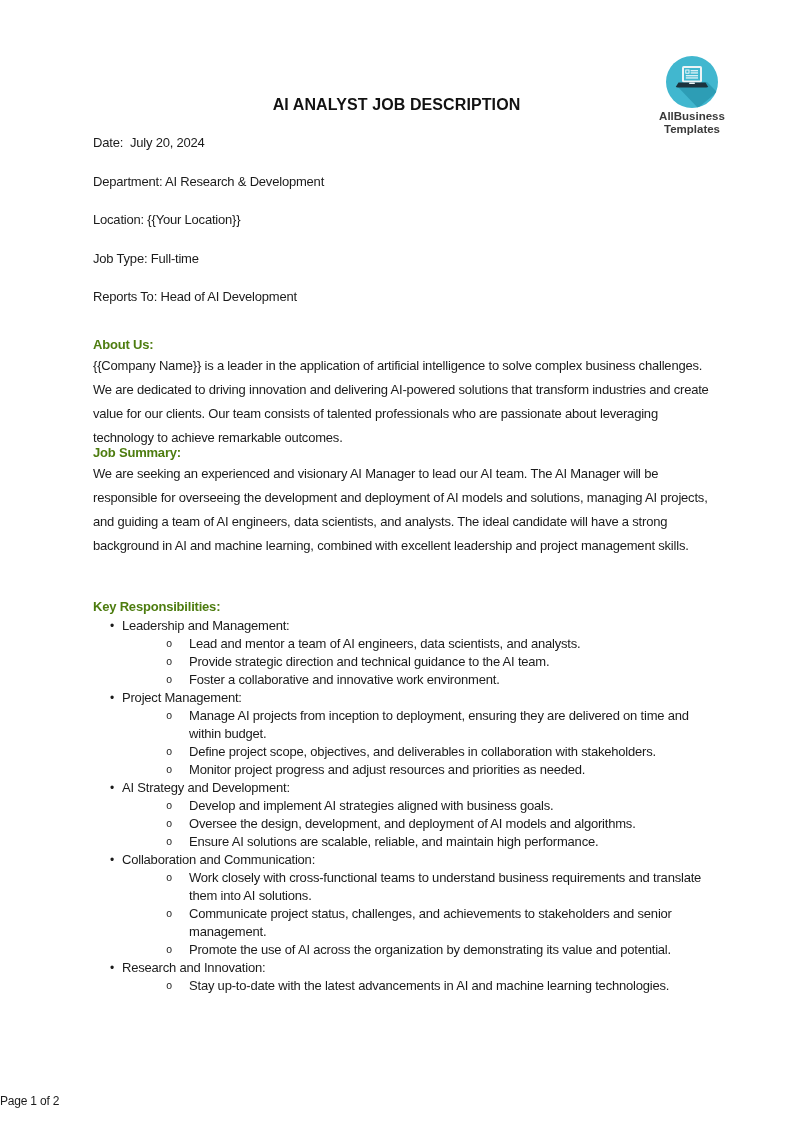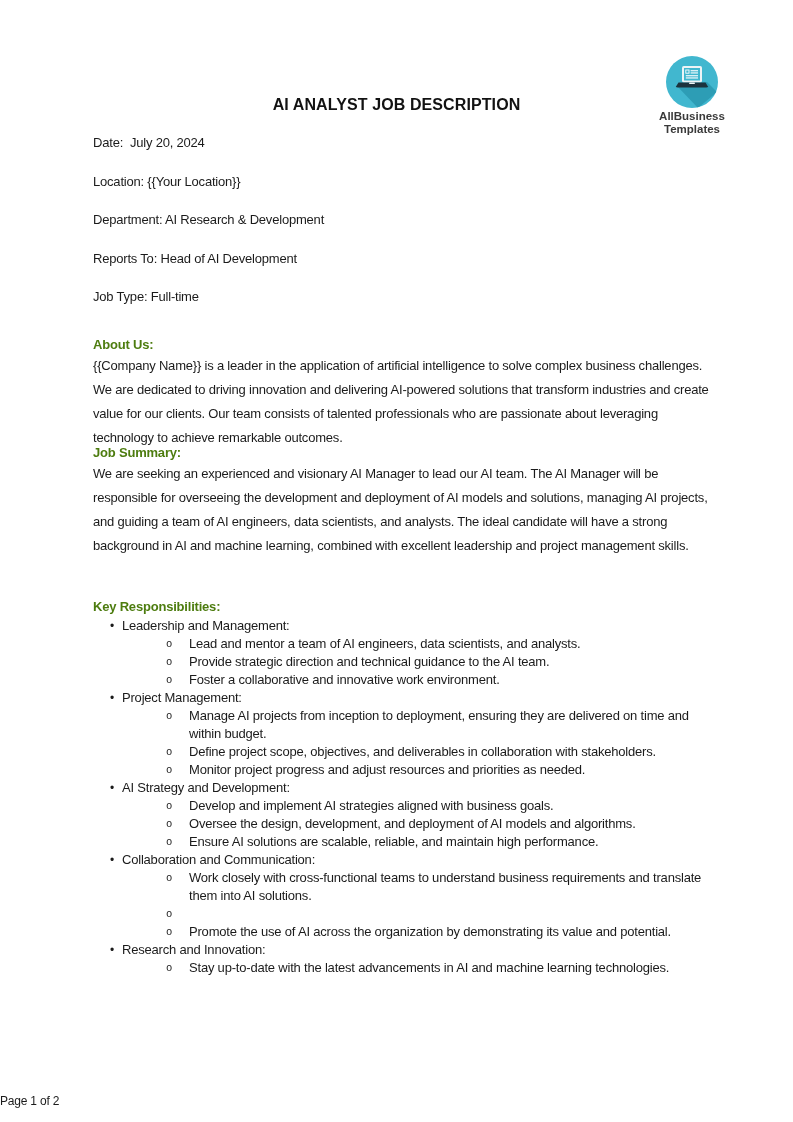--- a/index.html
+++ b/index.html
@@ -107,24 +107,24 @@
       <rect x="24" y="27.5" width="6" height="1.6" rx="0.8" fill="#edf4f6"></rect>
     </svg>
     <div class="logo-text">
       <div>AllBusiness</div>
       <div>Templates</div>
     </div>
   </div>
 
   <div class="meta">
     <div class="meta-line">Date:  July 20, 2024</div>
+    <div class="meta-line">Department: AI Research &amp; Development</div>
     <div class="meta-line">Location: {{Your Location}}</div>
-    <div class="meta-line">Department: AI Research &amp; Development</div>
+    <div class="meta-line">Job Type: Full-time</div>
     <div class="meta-line">Reports To: Head of AI Development</div>
-    <div class="meta-line">Job Type: Full-time</div>
   </div>
 
   <div class="section section-about">
     <div class="section-heading">About Us:</div>
     <div class="section-body">{{Company Name}} is a leader in the application of artificial intelligence to solve complex business challenges. We are dedicated to driving innovation and delivering AI-powered solutions that transform industries and create value for our clients. Our team consists of talented professionals who are passionate about leveraging technology to achieve remarkable outcomes.</div>
   </div>
 
   <div class="section section-summary">
     <div class="section-heading">Job Summary:</div>
     <div class="section-body">We are seeking an experienced and visionary AI Manager to lead our AI team. The AI Manager will be responsible for overseeing the development and deployment of AI models and solutions, managing AI projects, and guiding a team of AI engineers, data scientists, and analysts. The ideal candidate will have a strong background in AI and machine learning, combined with excellent leadership and project management skills.</div>
@@ -189,20 +189,21 @@
       <div class="li1">
         <span class="b1">•</span>
         <span class="li-text">Collaboration and Communication:</span>
       </div>
       <div class="li2">
         <span class="b2">o</span>
         <span class="li-text">Work closely with cross-functional teams to understand business requirements and translate them into AI solutions.</span>
       </div>
       <div class="li2">
         <span class="b2">o</span>
+        <span class="li-text">Communicate project status, challenges, and achievements to stakeholders and senior management.</span>
       </div>
       <div class="li2">
         <span class="b2">o</span>
         <span class="li-text">Promote the use of AI across the organization by demonstrating its value and potential.</span>
       </div>
 
       <div class="li1">
         <span class="b1">•</span>
         <span class="li-text">Research and Innovation:</span>
       </div>

